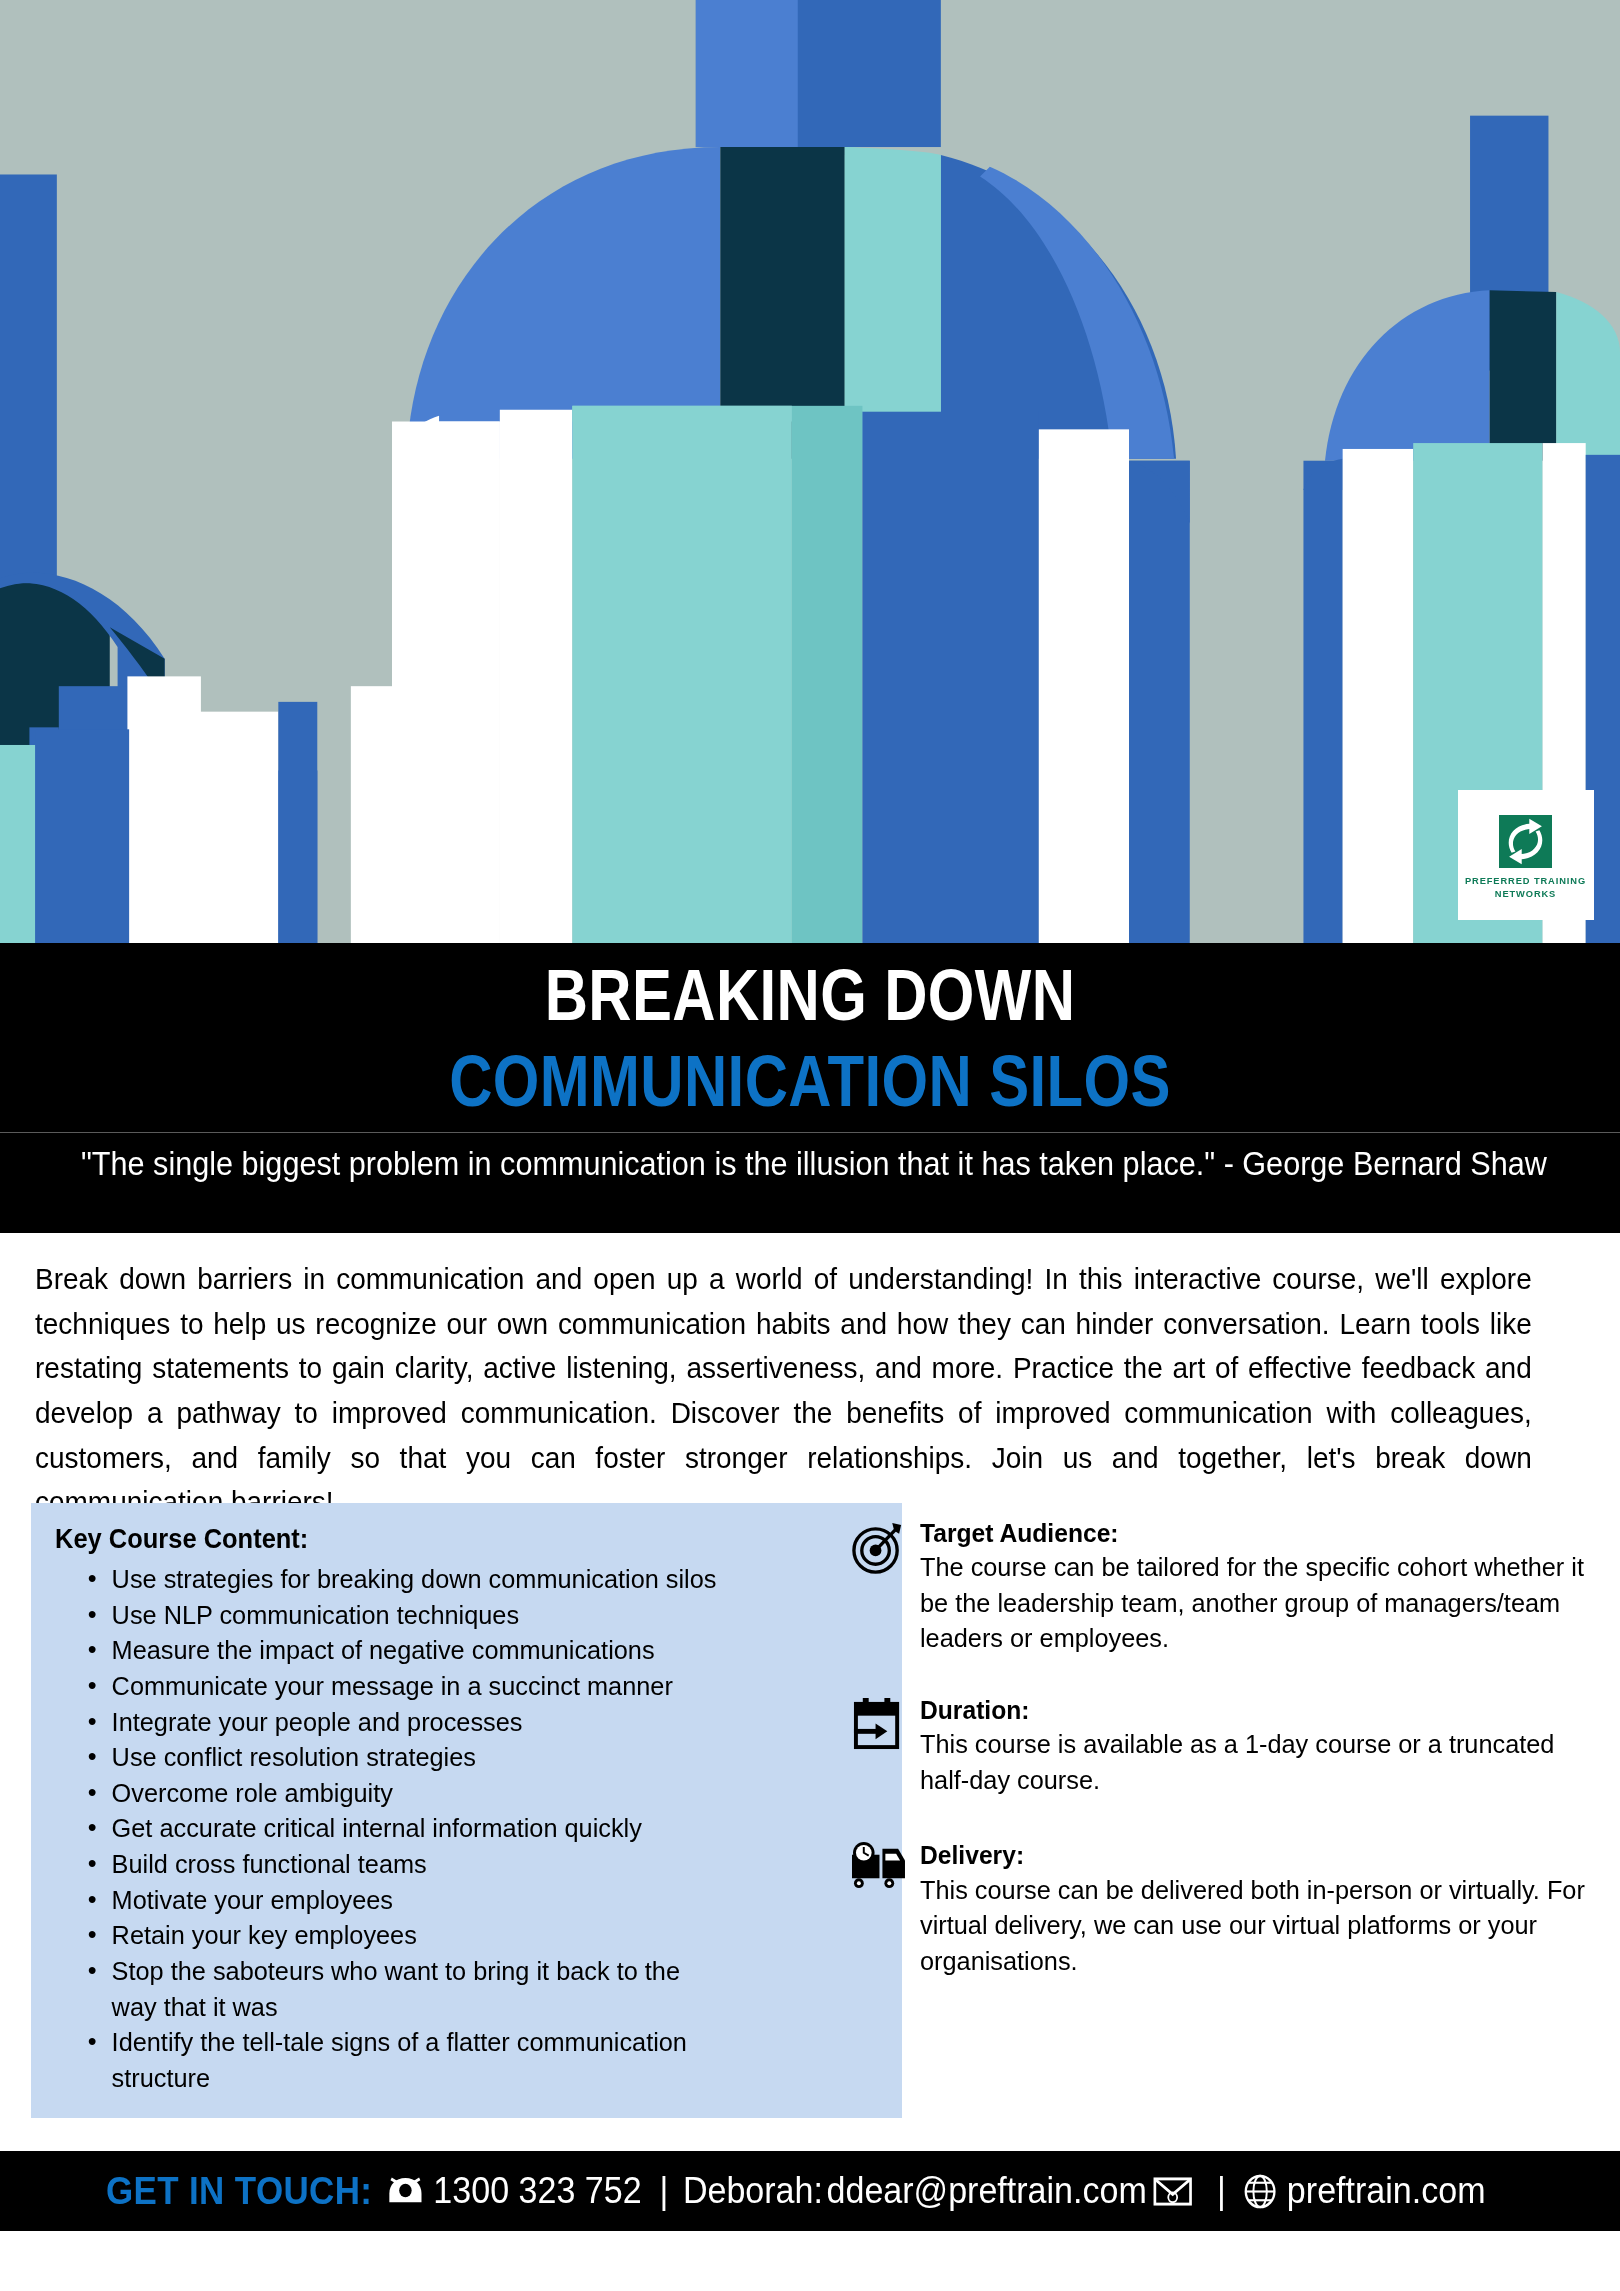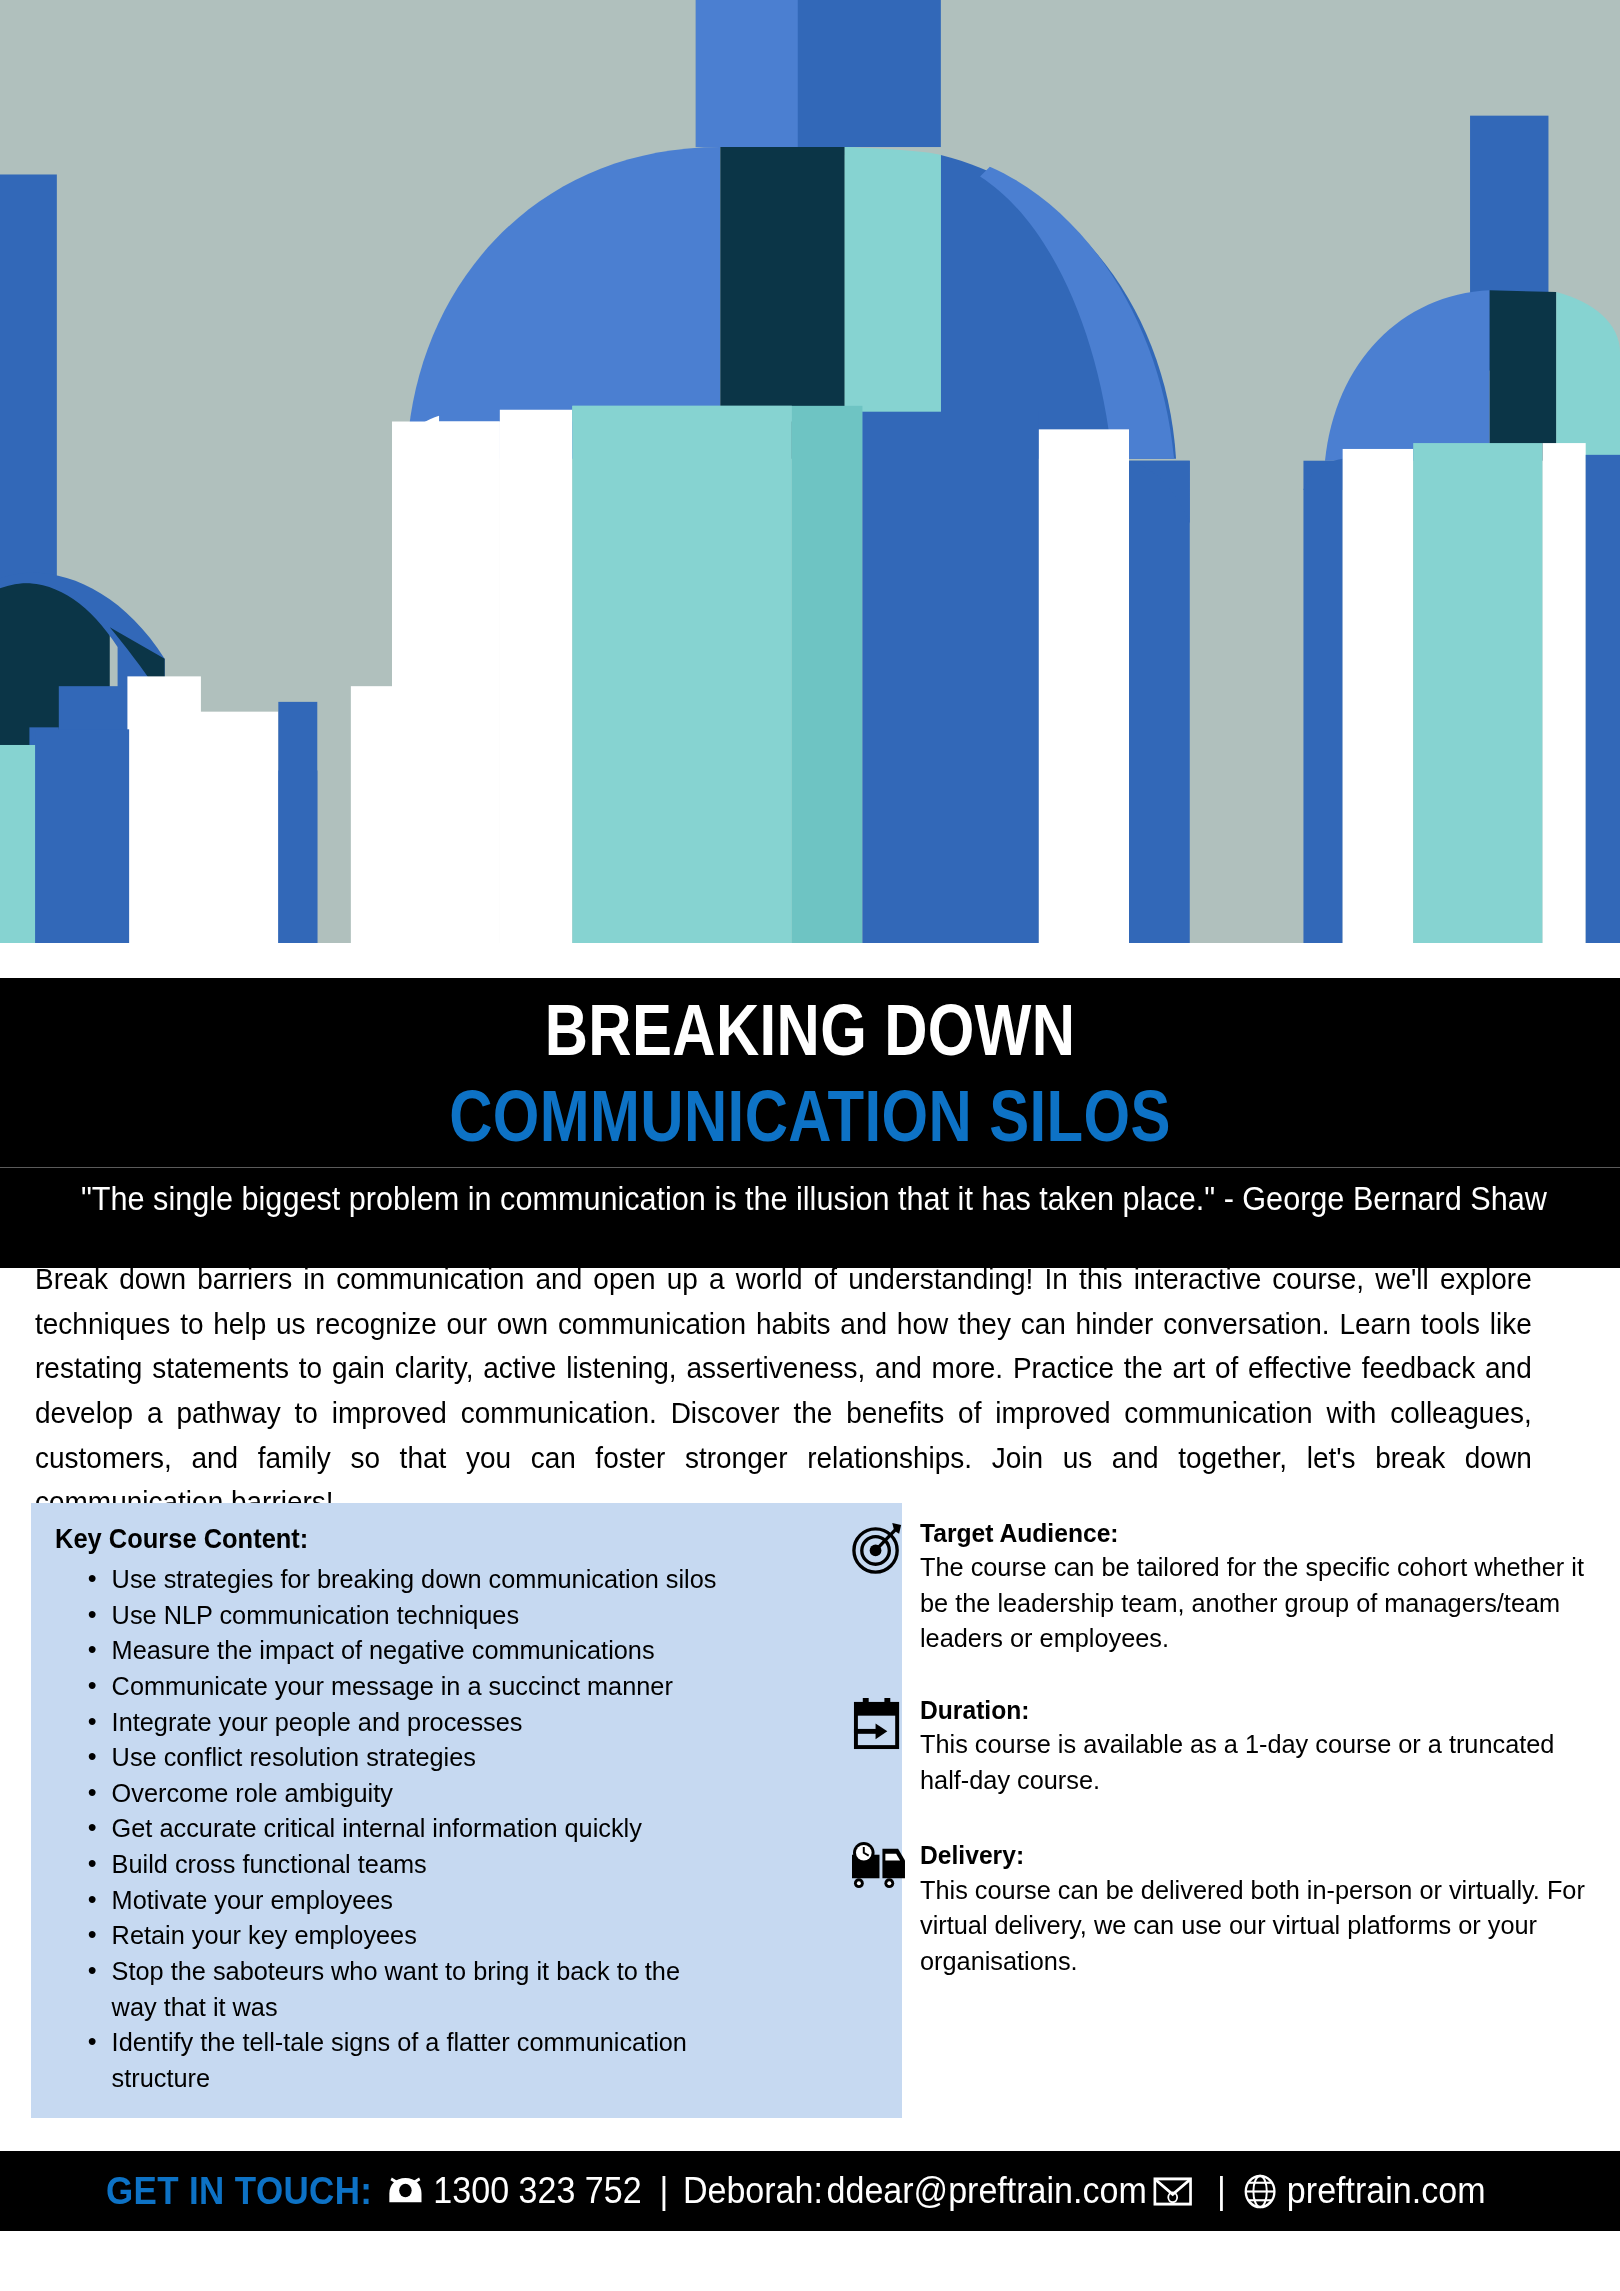--- a/index.html
+++ b/index.html
@@ -29,21 +29,21 @@
     display:flex; align-items:center; justify-content:center;
   }
   .logo-text {
     margin-top:6.9px; text-align:center; color:#0e7a57;
     font-family:"Liberation Sans", sans-serif;
     font-size:9.3px; font-weight:700; letter-spacing:0.9px; line-height:1.35;
   }
 
   
   .title-band {
-    position:absolute; left:0; top:978px; width:1620px; height:290px;
+    position:absolute; left:0; top:943px; width:1620px; height:290px;
     background:#000000;
   }
   .title-main {
     position:absolute; top:9.8px; left:0; width:100%;
     text-align:center; color:#ffffff;
     font-family:"Liberation Sans", sans-serif;
     font-weight:700; font-size:73px; letter-spacing:0.5px;
     transform: scaleX(0.82); transform-origin: center top;
     line-height:1.15;
   }
@@ -212,20 +212,32 @@
       <g>
         <rect x="0" y="760" width="36" height="202" fill="#86d3d1"></rect>
         <rect x="36" y="744" width="96" height="218" fill="#3268b8"></rect>
         <rect x="132" y="726" width="152" height="236" fill="#ffffff"></rect>
         <rect x="284" y="716" width="40" height="246" fill="#3268b8"></rect>
         <rect x="324" y="712" width="34" height="250" fill="#b0c0bd"></rect>
         <rect x="358" y="700" width="44" height="262" fill="#ffffff"></rect>
       </g>
     </svg>
 
+    <div class="logo-box">
+      <div class="logo-mark">
+        <svg width="41" height="41" viewBox="0 0 42 42">
+          <path d="M10 30 C 4 20, 10 8, 24 7 L 24 3 L 34 9 L 24 15 L 24 11 C 13 12, 8 21, 13 29 Z" fill="#ffffff"></path>
+          <path d="M32 12 C 38 22, 32 34, 18 35 L 18 39 L 8 33 L 18 27 L 18 31 C 29 30, 34 21, 29 13 Z" fill="#ffffff"></path>
+        </svg>
+      </div>
+      <div class="logo-text">
+        <div>PREFERRED TRAINING</div>
+        <div>NETWORKS</div>
+      </div>
+    </div>
   </div>
 
   <div class="title-band">
     <div class="title-main">BREAKING DOWN</div>
     <div class="title-sub">COMMUNICATION SILOS</div>
     <div class="quote-rule"></div>
     <div class="quote">"The single biggest problem in communication is the illusion that it has taken place." - George Bernard Shaw</div>
   </div>
 
   <p class="intro">Break down barriers in communication and open up a world of understanding! In this interactive course, we'll explore techniques to help us recognize our own communication habits and how they can hinder conversation. Learn tools like restating statements to gain clarity, active listening, assertiveness, and more. Practice the art of effective feedback and develop a pathway to improved communication. Discover the benefits of improved communication with colleagues, customers, and family so that you can foster stronger relationships. Join us and together, let's break down communication barriers!</p>

